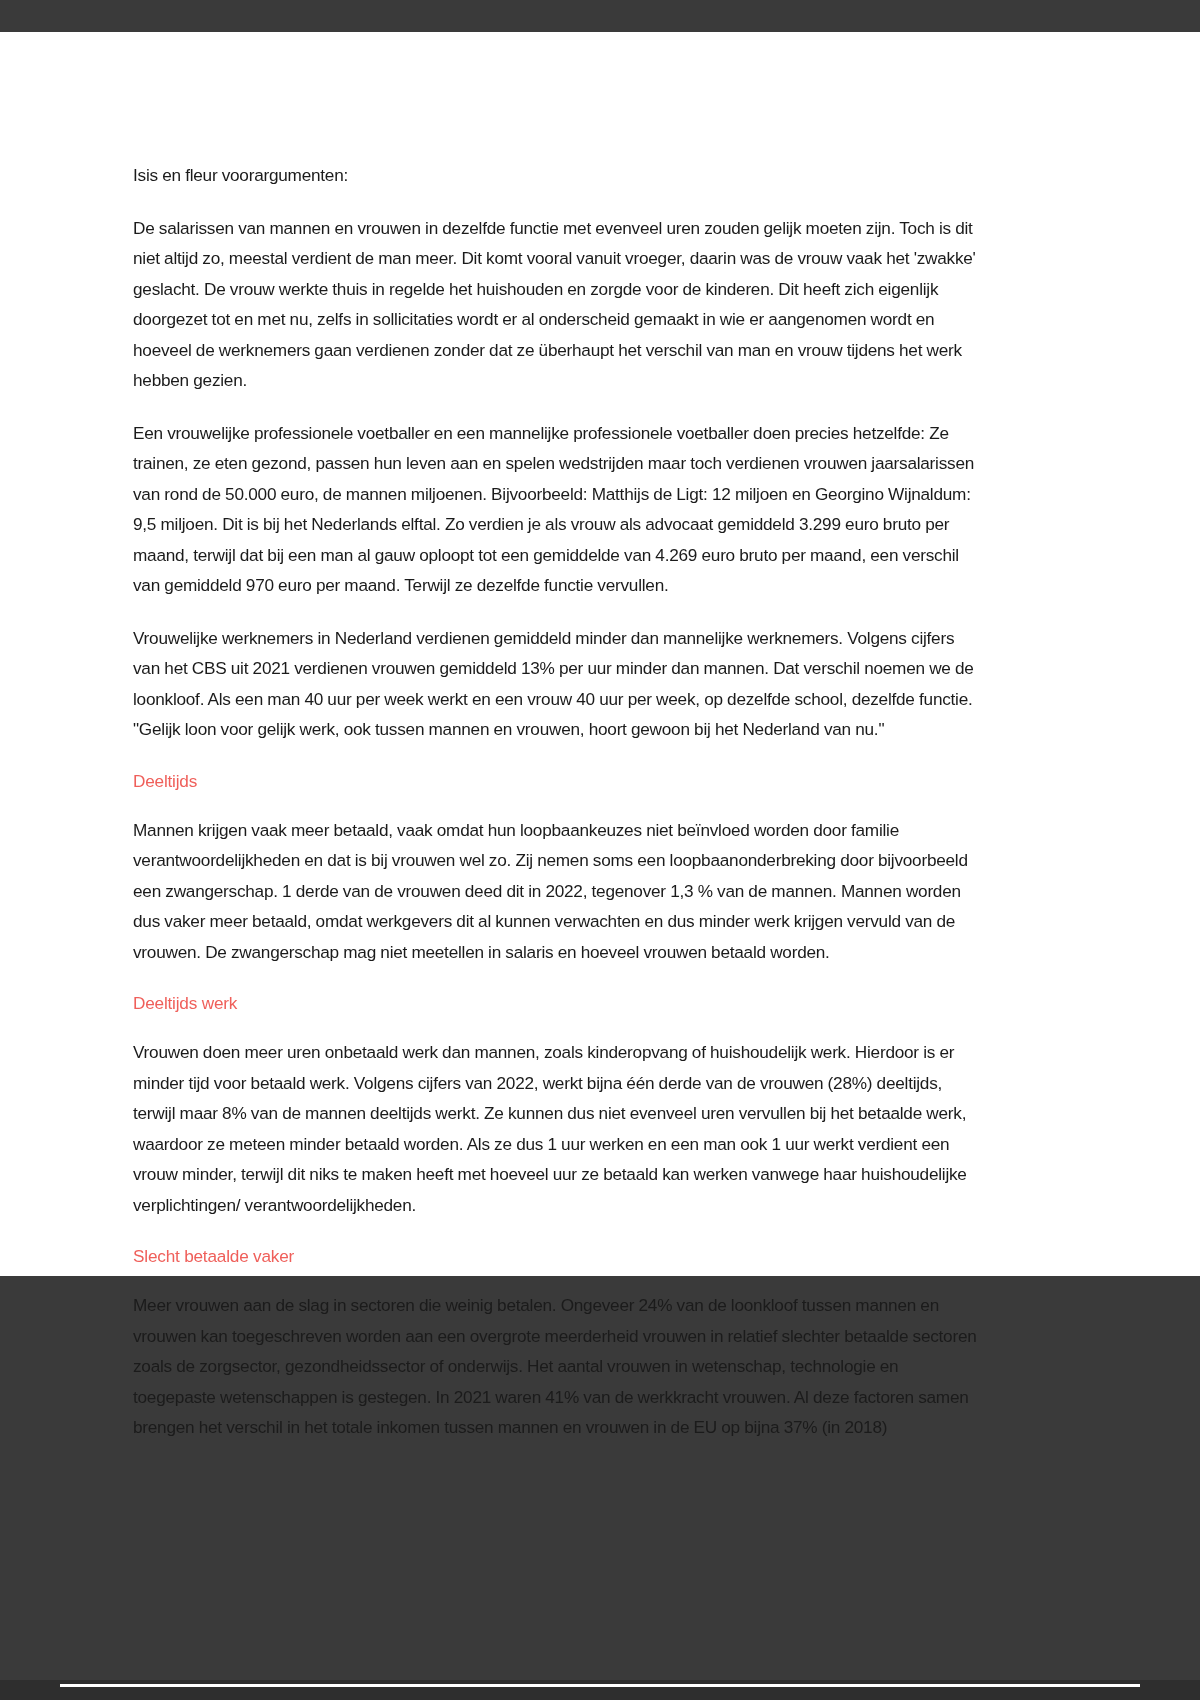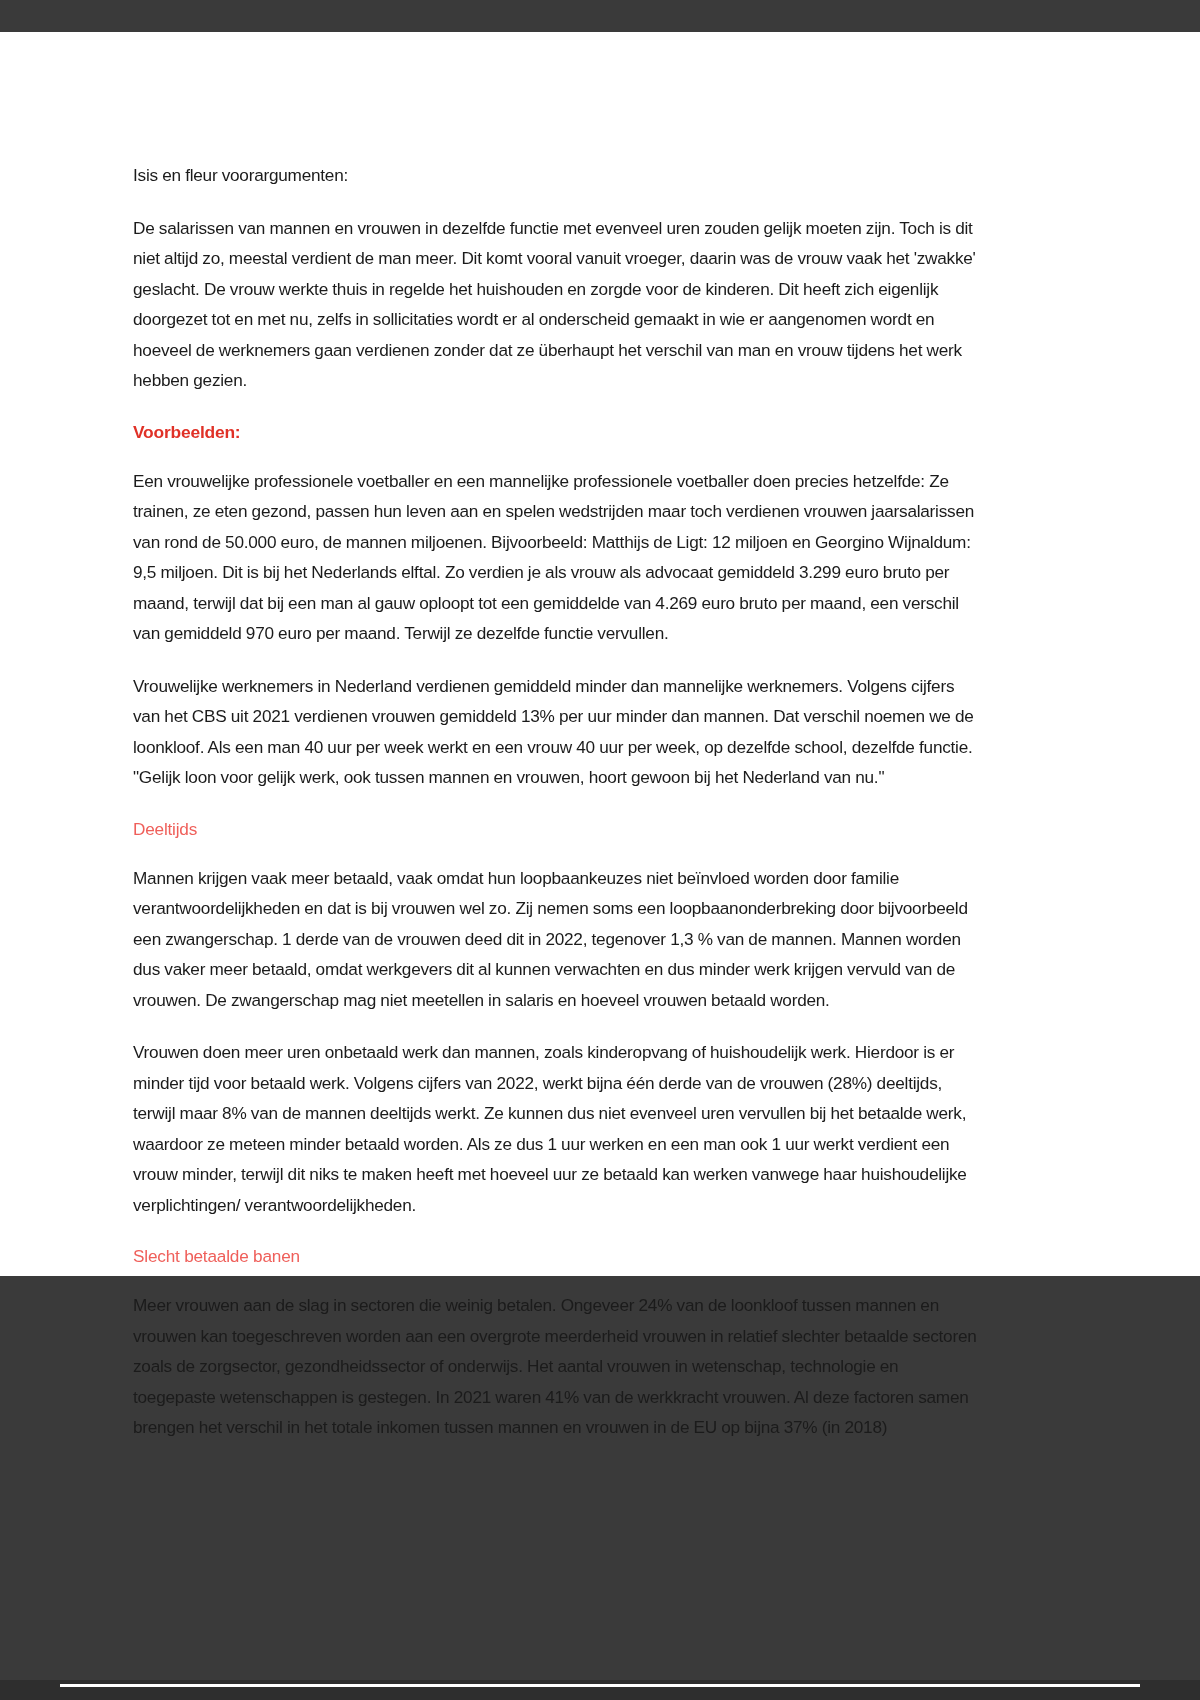--- a/index.html
+++ b/index.html
@@ -91,34 +91,34 @@
 
 <div class="page-wrap">
 
   <div class="page">
     <div class="content">
 
       <p class="body-text intro-line">Isis en fleur voorargumenten:</p>
 
       <p class="body-text">De salarissen van mannen en vrouwen in dezelfde functie met evenveel uren zouden gelijk moeten zijn. Toch is dit niet altijd zo, meestal verdient de man meer. Dit komt vooral vanuit vroeger, daarin was de vrouw vaak het 'zwakke' geslacht. De vrouw werkte thuis in regelde het huishouden en zorgde voor de kinderen. Dit heeft zich eigenlijk doorgezet tot en met nu, zelfs in sollicitaties wordt er al onderscheid gemaakt in wie er aangenomen wordt en hoeveel de werknemers gaan verdienen zonder dat ze überhaupt het verschil van man en vrouw tijdens het werk hebben gezien.</p>
 
-      <h2 class="heading-strong sec-gap-top">Voorbeelden:</h2>
 
       <p class="body-text">Een vrouwelijke professionele voetballer en een mannelijke professionele voetballer doen precies hetzelfde: Ze trainen, ze eten gezond, passen hun leven aan en spelen wedstrijden maar toch verdienen vrouwen jaarsalarissen van rond de 50.000 euro, de mannen miljoenen. Bijvoorbeeld: Matthijs de Ligt: 12 miljoen en Georgino Wijnaldum: 9,5 miljoen. Dit is bij het Nederlands elftal. Zo verdien je als vrouw als advocaat gemiddeld 3.299 euro bruto per maand, terwijl dat bij een man al gauw oploopt tot een gemiddelde van 4.269 euro bruto per maand, een verschil van gemiddeld 970 euro per maand. Terwijl ze dezelfde functie vervullen.</p>
 
       <p class="body-text">Vrouwelijke werknemers in Nederland verdienen gemiddeld minder dan mannelijke werknemers. Volgens cijfers van het CBS uit 2021 verdienen vrouwen gemiddeld 13% per uur minder dan mannen. Dat verschil noemen we de loonkloof.  Als een man 40 uur per week werkt en een vrouw 40 uur per week, op dezelfde school, dezelfde functie. "Gelijk loon voor gelijk werk, ook tussen mannen en vrouwen, hoort gewoon bij het Nederland van nu."</p>
 
       <h3 class="heading-light">Deeltijds</h3>
 
       <p class="body-text">Mannen krijgen vaak meer betaald, vaak omdat hun loopbaankeuzes niet beïnvloed worden door familie verantwoordelijkheden en dat is bij vrouwen wel zo. Zij nemen soms een loopbaanonderbreking door bijvoorbeeld een zwangerschap. 1 derde van de vrouwen deed dit in 2022, tegenover 1,3 % van de mannen. Mannen worden dus vaker meer betaald, omdat werkgevers dit al kunnen verwachten en dus minder werk krijgen vervuld van de vrouwen. De zwangerschap mag niet meetellen in salaris en hoeveel vrouwen betaald worden.</p>
 
+      <h3 class="heading-light">Deeltijds werk</h3>
 
       <p class="body-text">Vrouwen doen meer uren onbetaald werk dan mannen, zoals kinderopvang of huishoudelijk werk. Hierdoor is er minder tijd voor betaald werk. Volgens cijfers van 2022, werkt bijna één derde van de vrouwen (28%) deeltijds, terwijl maar 8% van de mannen deeltijds werkt. Ze kunnen dus niet evenveel uren vervullen bij het betaalde werk, waardoor ze meteen minder betaald worden. Als ze dus 1 uur werken en een man ook 1 uur werkt verdient een vrouw minder, terwijl dit niks te maken heeft met hoeveel uur ze betaald kan werken vanwege haar huishoudelijke verplichtingen/ verantwoordelijkheden.</p>
 
-      <h3 class="heading-light">Slecht betaalde banen</h3>
+      <h3 class="heading-light">Slecht betaalde vaker</h3>
 
       <p class="body-text">Meer vrouwen aan de slag in sectoren die weinig betalen. Ongeveer 24% van de loonkloof tussen mannen en vrouwen kan toegeschreven worden aan een overgrote meerderheid vrouwen in relatief slechter betaalde sectoren zoals de zorgsector, gezondheidssector of onderwijs. Het aantal vrouwen in wetenschap, technologie en toegepaste wetenschappen is gestegen. In 2021 waren 41% van de werkkracht vrouwen.  Al deze factoren samen brengen het verschil in het totale inkomen tussen mannen en vrouwen in de EU op bijna 37% (in 2018)</p>
 
     </div>
   </div>
 
   <div class="page-bottom-edge"></div>
   <div class="page-bottom-rule"></div>
 
 </div>

